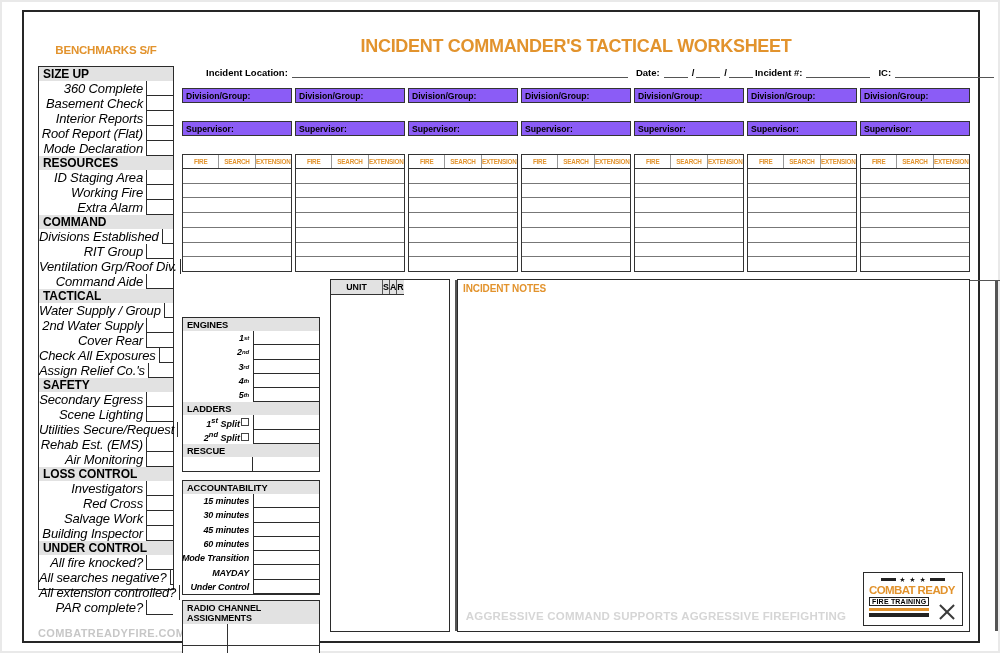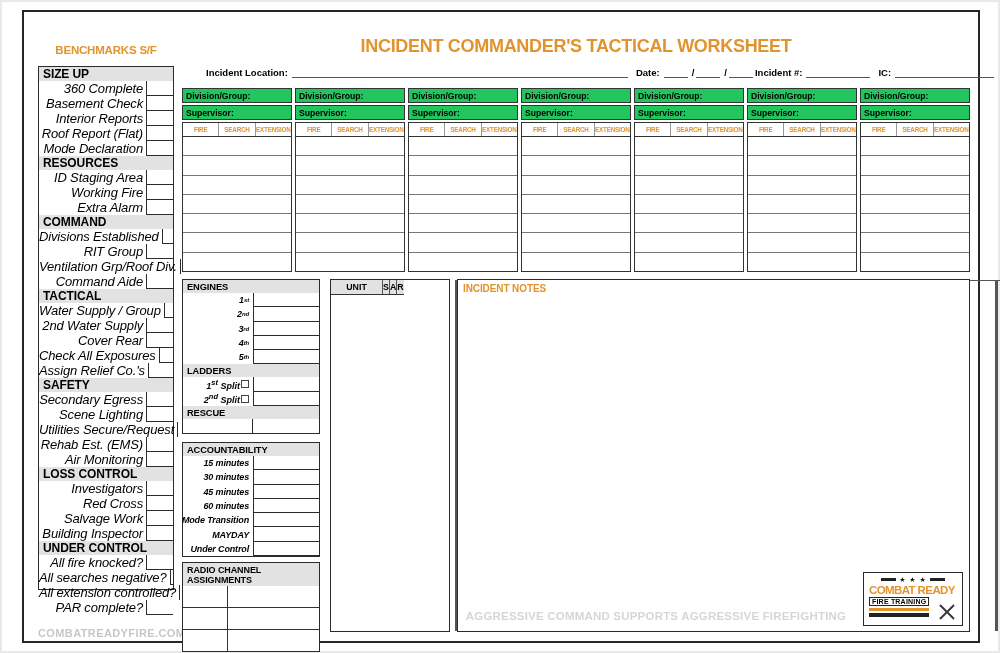--- a/index.html
+++ b/index.html
@@ -30,30 +30,30 @@
   .loc-row .lbl.sep{margin:0 2px;}
   .wline{border-bottom:1.2px solid #555;height:10px;margin-right:8px;}
   .fill-loc{flex:3.4;}
   .fill-ic{flex:1;margin-right:0;}
   .w24{width:24px;margin-right:2px;}
   .w64{width:64px;}
 
   
   .div-grid{position:absolute;left:158px;top:76px;width:788px;height:184px;display:flex;gap:3px;}
   .div-col{flex:1;display:flex;flex-direction:column;}
-  .div-h{height:15px;border:1px solid #333;background:#22c55e;font-size:8.6px;font-weight:bold;padding-left:3px;display:flex;align-items:center;margin-bottom:2px;white-space:nowrap;}
+  .div-h{height:15px;border:1px solid #333;background:#8b5cf6;font-size:8.6px;font-weight:bold;padding-left:3px;display:flex;align-items:center;margin-bottom:18px;white-space:nowrap;}
   .div-body{flex:1;border:1px solid #333;display:flex;flex-direction:column;background:#fff;}
   .div-sub{display:flex;height:14px;border-bottom:1px solid #333;}
   .div-sub span{flex:1;text-align:center;font-size:6.3px;font-weight:bold;color:var(--accent);line-height:14px;border-right:1px solid #999;letter-spacing:-0.2px;}
   .div-sub span:last-child{border-right:none;}
   .div-row{flex:1;}
   .div-row + .div-row{border-top:1px solid #777;}
 
   
-  .mid-box{position:absolute;left:158px;width:138px;border:1.5px solid var(--line);display:flex;flex-direction:column;background:#fff;}
+  .mid-box{position:absolute;left:158px;width:138px;border:1.5px solid var(--line);display:flex;flex-direction:column;background:#fff;margin-top:38px;}
   .ops-box{top:267px;height:155px;}
   .acct-box{top:430px;height:115px;}
   .radio-box{top:550px;height:90px;}
   .sec-h{background:var(--hdr);font-weight:bold;font-size:9.3px;padding:2px 0 1px 4px;flex:none;letter-spacing:-0.1px;}
   .ln-row{flex:1;display:flex;}
   .ln-label{width:70px;font-size:9px;font-weight:bold;font-style:italic;display:flex;align-items:center;justify-content:flex-end;padding-right:4px;white-space:nowrap;letter-spacing:-0.15px;}
   .ln-label sup{font-size:6px;vertical-align:super;line-height:1;}
   .ln-cell{flex:1;border-left:1.5px solid var(--line);border-bottom:1.5px solid var(--line);}
   .ld-left{width:70px;display:flex;align-items:center;justify-content:flex-end;gap:1px;padding-right:4px;font-size:9px;font-weight:bold;font-style:italic;white-space:nowrap;}
   .ck{width:8px;height:8px;border:1px solid #444;background:#fff;flex:none;}

